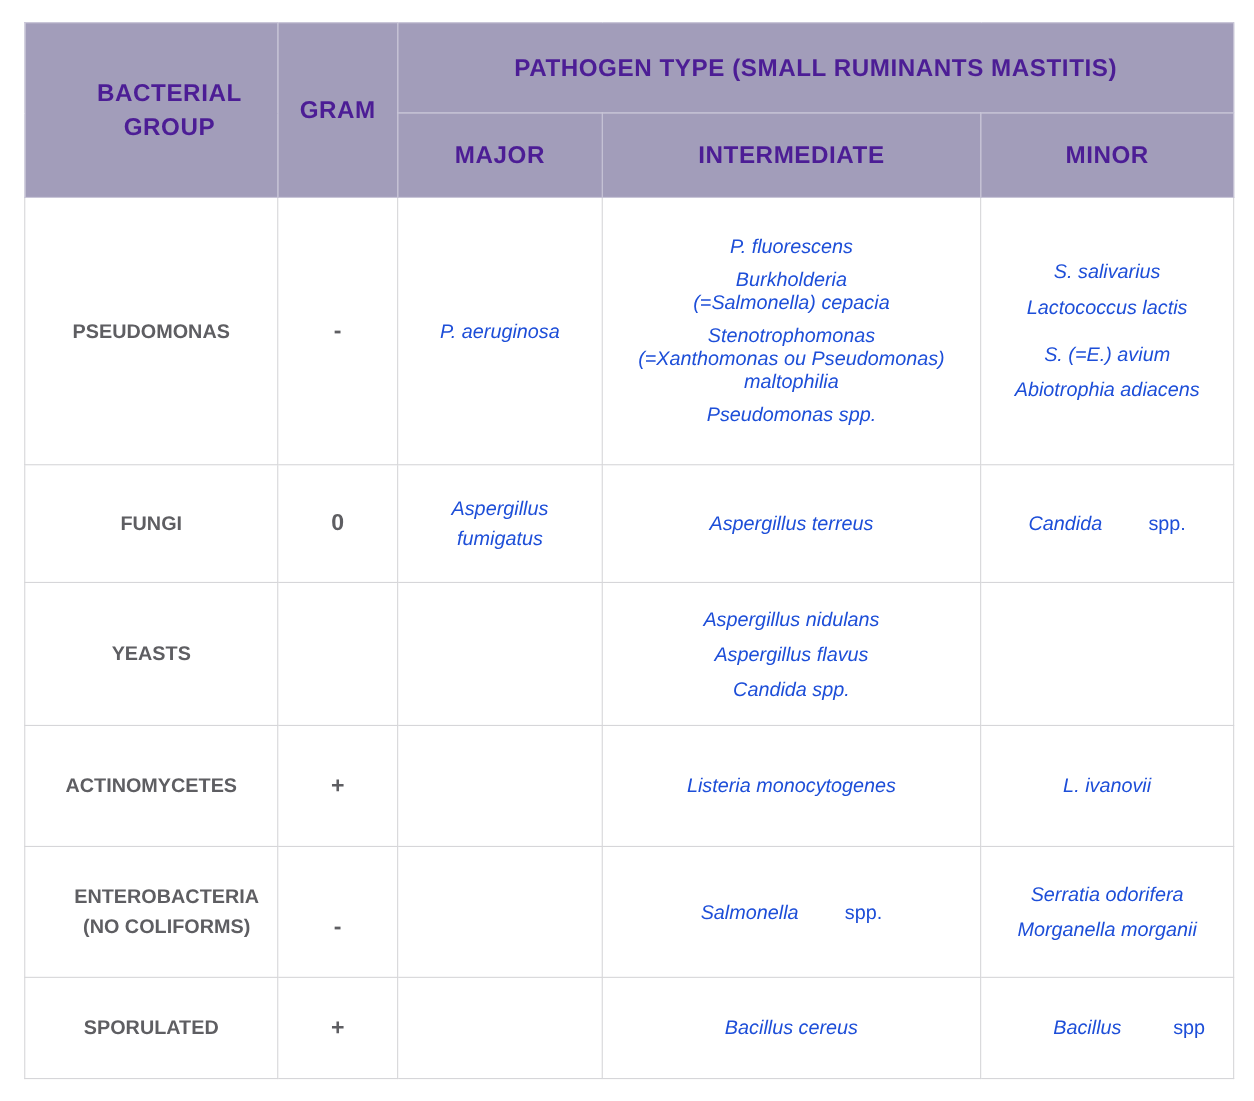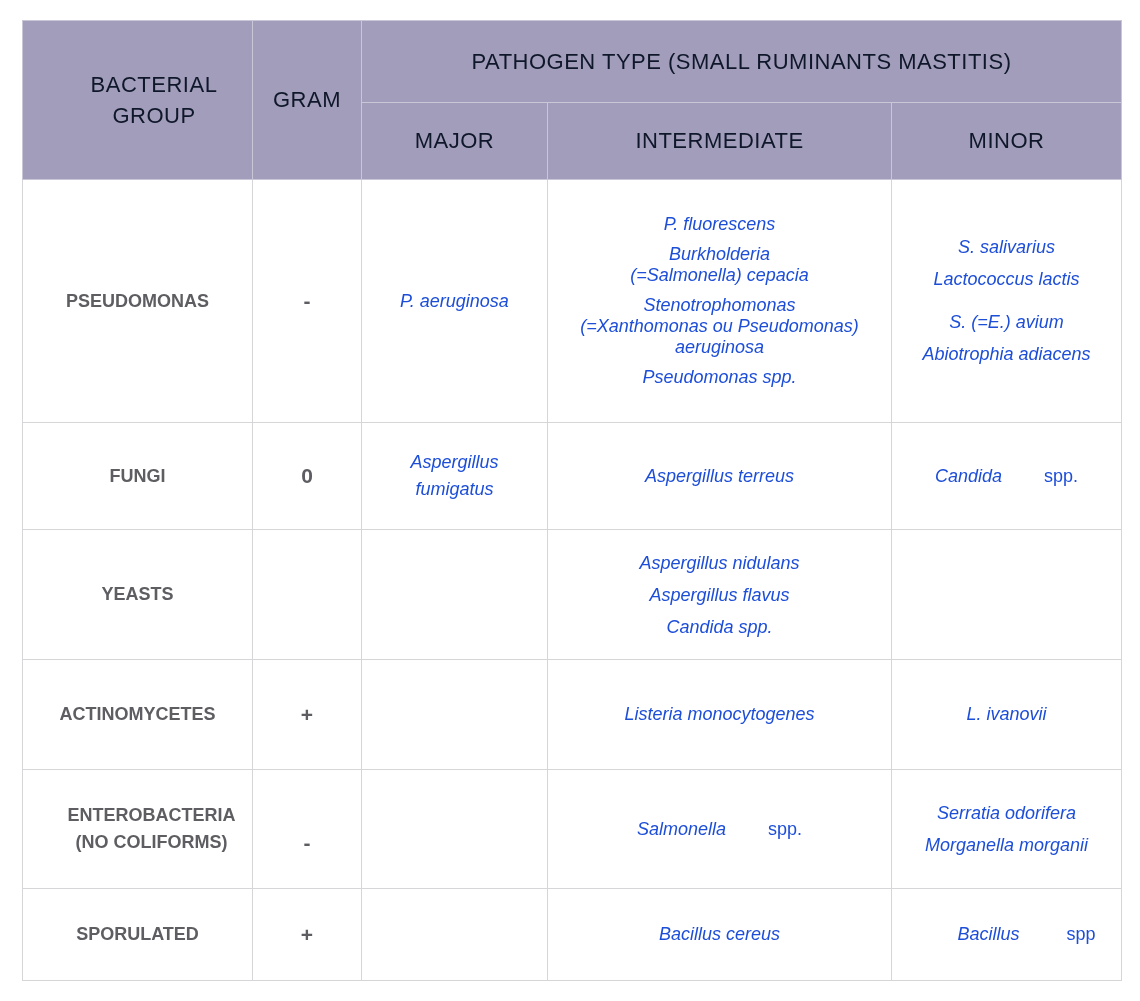--- a/index.html
+++ b/index.html
@@ -6,21 +6,21 @@
   body { width: 1140px; height: 1001px; position: relative; overflow: hidden;
          font-family: "Liberation Sans", "DejaVu Sans", sans-serif; }
   table.grid {
     position: absolute; left: 22px; top: 20px;
     width: 1099px; border-collapse: collapse; table-layout: fixed;
   }
   table.grid th, table.grid td {
     border: 1px solid #d6d6d9; text-align: center; vertical-align: middle; padding: 0;
   }
   table.grid th {
-    background: #a29dba; color: #0f172a; font-weight: normal;
+    background: #a29dba; color: #4c1d95; font-weight: bold;
     font-size: 22px; letter-spacing: 0.5px; border-color: #c9c6d8;
   }
   table.grid th.h-group { line-height: 31px; padding-left: 33px; }
   td.group { font-weight: bold; color: #5e5e62; font-size: 18px; line-height: 27px; }
   td.gram { font-weight: bold; color: #5e5e62; font-size: 21px; }
   td.sp { color: #1d4ed8; font-size: 18px; font-style: italic; line-height: 21px; }
   .ent { display: block; margin: 9px 0; }
   .ent.tight { margin: 6px 0; }
   .up { font-style: normal; padding-left: 37px; }
 </style>
@@ -54,21 +54,21 @@
 
     <tr style="height:243px">
       <td class="group">PSEUDOMONAS</td>
       <td class="gram">-</td>
       <td class="sp">
         <span class="ent">P. aeruginosa</span>
       </td>
       <td class="sp">
         <span class="ent">P. fluorescens</span>
         <span class="ent"><span>Burkholderia</span><br><span>(=Salmonella) cepacia</span></span>
-        <span class="ent"><span>Stenotrophomonas</span><br><span>(=Xanthomonas ou Pseudomonas)</span><br><span>aeruginosa</span></span>
+        <span class="ent"><span>Stenotrophomonas</span><br><span>(=Xanthomonas ou Pseudomonas)</span><br><span>maltophilia</span></span>
         <span class="ent">Pseudomonas spp.</span>
       </td>
       <td class="sp">
         <span class="ent tight"><span>S. salivarius</span><br><span style="display:inline-block;margin-top:11px">Lactococcus lactis</span></span>
         <span class="ent tight" style="margin-top:22px"><span>S. (=E.) avium</span><br><span style="display:inline-block;margin-top:11px">Abiotrophia adiacens</span></span>
       </td>
     </tr>
 
     <tr style="height:107px">
       <td class="group">FUNGI</td>

